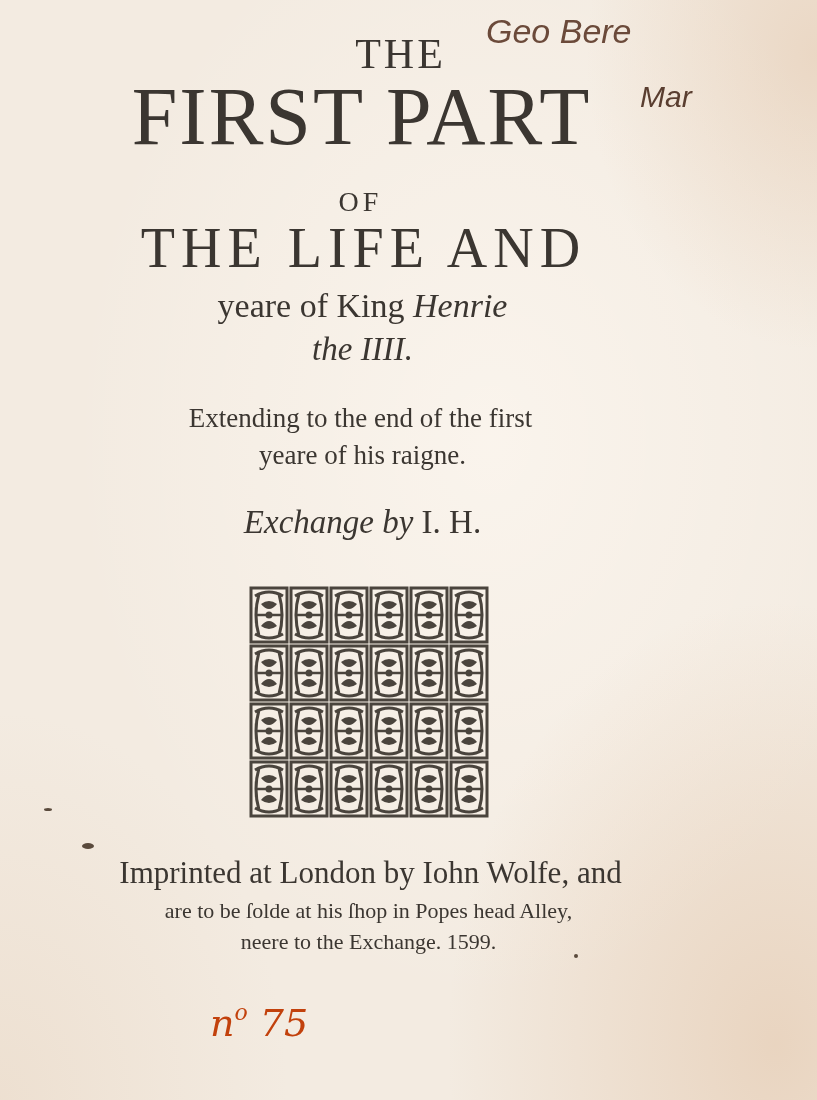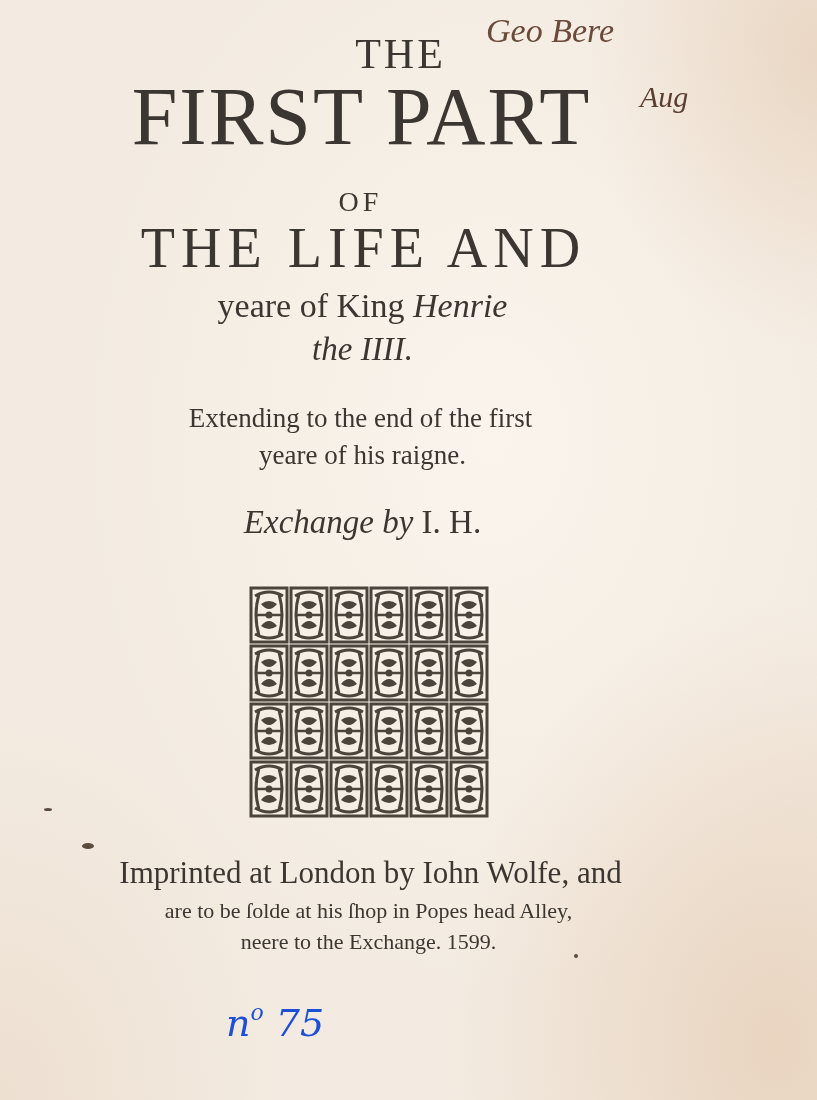--- a/index.html
+++ b/index.html
@@ -108,21 +108,21 @@
       left: -40px;
       font-size: 22px;
     }
     .l-neere {
       top: 929px;
       left: -40px;
       font-size: 22px;
     }
     .ms {
       position: absolute;
-      font-family: Liberation Serif, serif;
+      font-family: Liberation Sans, sans-serif;
       font-style: italic;
       color: #5a3e30;
     }
     .sig-1 {
       left: 486px;
       top: 12px;
       font-size: 34px;
       color: #6b4a3a;
     }
     .sig-2 {
@@ -131,40 +131,39 @@
       font-size: 30px;
       color: #5a3e30;
     }
     .shelfmark {
       position: absolute;
       left: 210px;
       top: 1000px;
       font-size: 38px;
       font-family: "DejaVu Serif", serif;
       font-style: italic;
-      color: #1d4ed8;
-      margin-left: 16px;
+      color: #c2410c;
     }
     .shelfmark sup {
       font-size: 22px;
       vertical-align: 16px;
     }
     .speck {
       position: absolute;
       background: #5a4a3c;
       border-radius: 50%;
     }
   </style>
 </head>
 <body>
 
 <div class="page">
 
   <div class="ms sig-1">Geo Bere</div>
-  <div class="ms sig-2">Aug</div>
+  <div class="ms sig-2">Mar</div>
 
   <div class="line caps l-the">THE</div>
   <div class="line caps l-first-part">FIRST PART</div>
   <div class="line caps l-of">OF</div>
   <div class="line caps l-life">THE LIFE AND</div>
 
   <div class="line l-raigne"><span>yeare of King </span><i>Henrie</i></div>
   <div class="line l-the-iiii">the IIII.</div>
 
   <div class="line l-extending">Extending to the end of the first</div>

